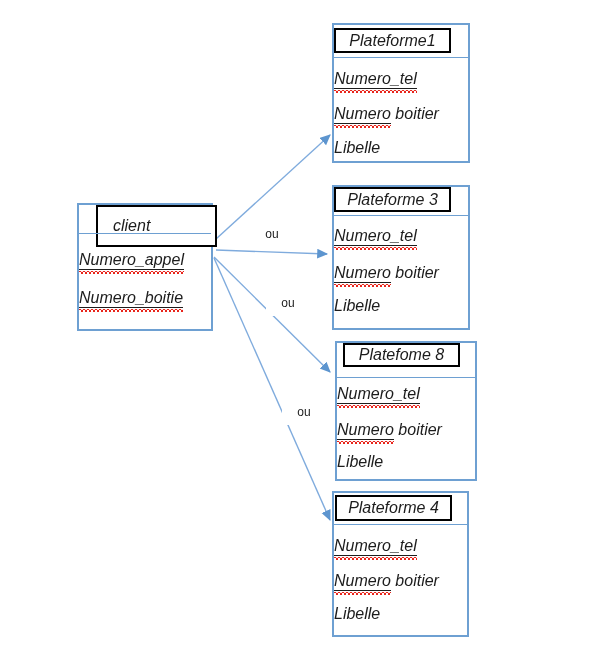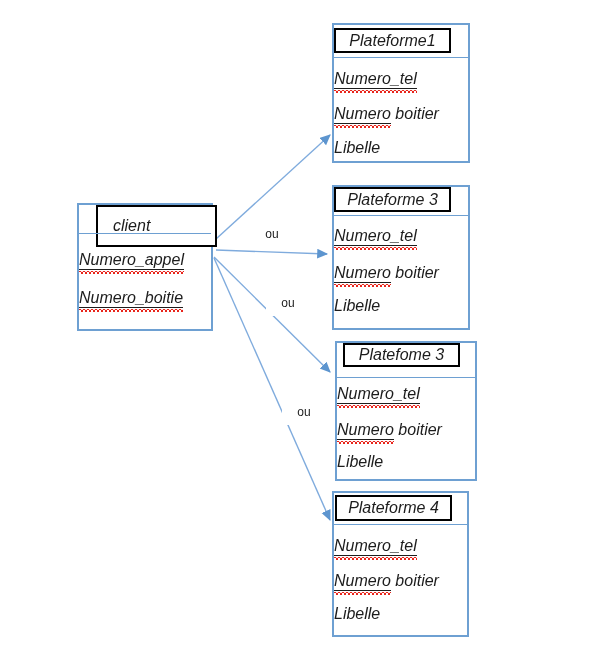--- a/index.html
+++ b/index.html
@@ -96,21 +96,21 @@
       <span>Plateforme 3</span>
     </div>
     <div class="sep" style="top:28px;"></div>
     <div class="field" style="top:40px;"><span class="u">Numero_tel</span><span></span></div>
     <div class="field" style="top:77px;"><span class="u">Numero</span><span> boitier</span></div>
     <div class="field" style="top:110px;"><span class="u"></span><span>Libelle</span></div>
   </div>
 
   <div class="ebox" style="left:335px;top:341px;width:142px;height:140px;">
     <div class="titlebox" style="left:6px;top:0px;width:117px;height:24px;">
-      <span>Platefome 3</span>
+      <span>Platefome 8</span>
     </div>
     <div class="sep" style="top:34px;"></div>
     <div class="field" style="top:42px;"><span class="u">Numero_tel</span><span></span></div>
     <div class="field" style="top:78px;"><span class="u">Numero</span><span> boitier</span></div>
     <div class="field" style="top:110px;"><span class="u"></span><span>Libelle</span></div>
   </div>
 
   <div class="ebox" style="left:332px;top:491px;width:137px;height:146px;">
     <div class="titlebox" style="left:1px;top:2px;width:117px;height:26px;">
       <span>Plateforme 4</span>

